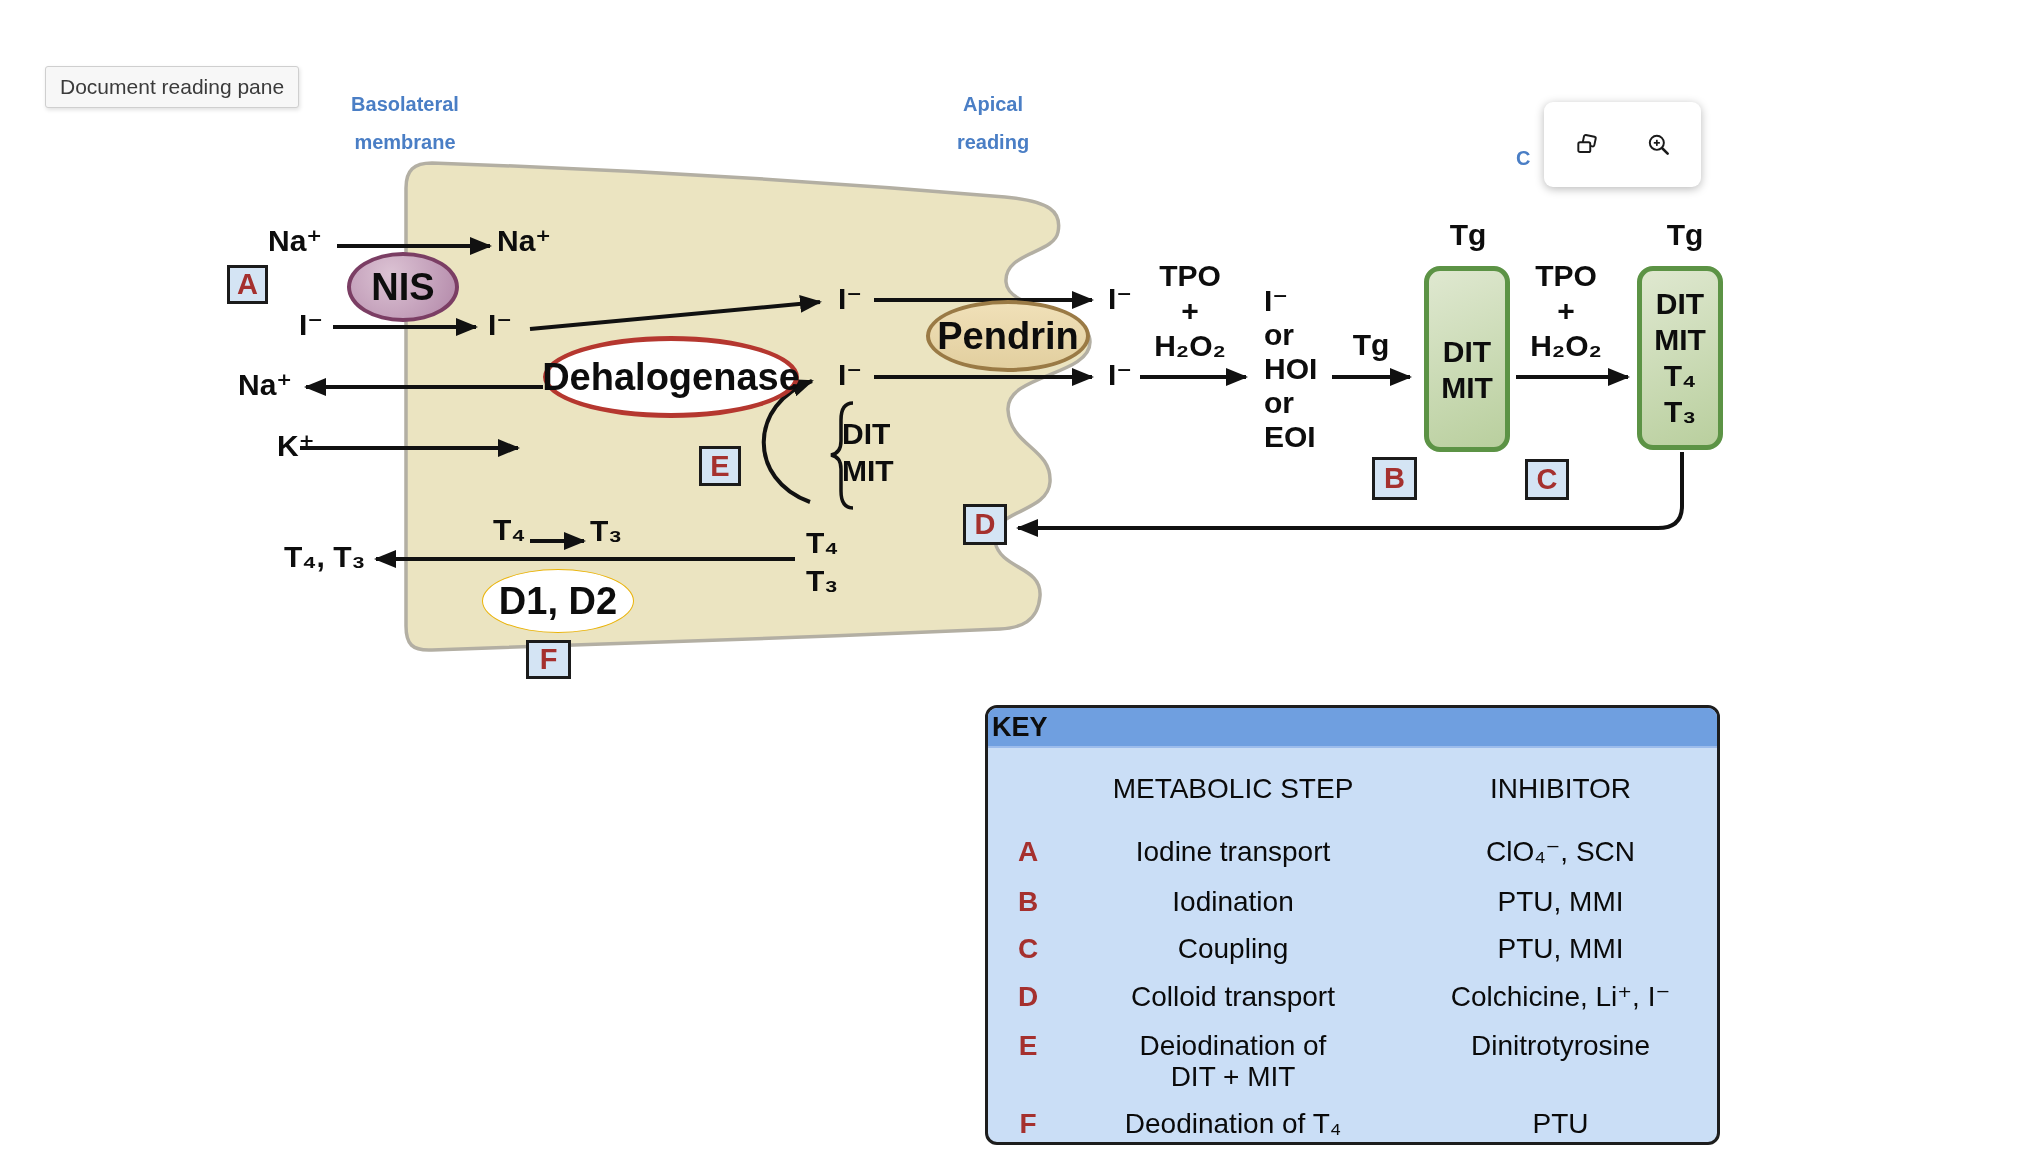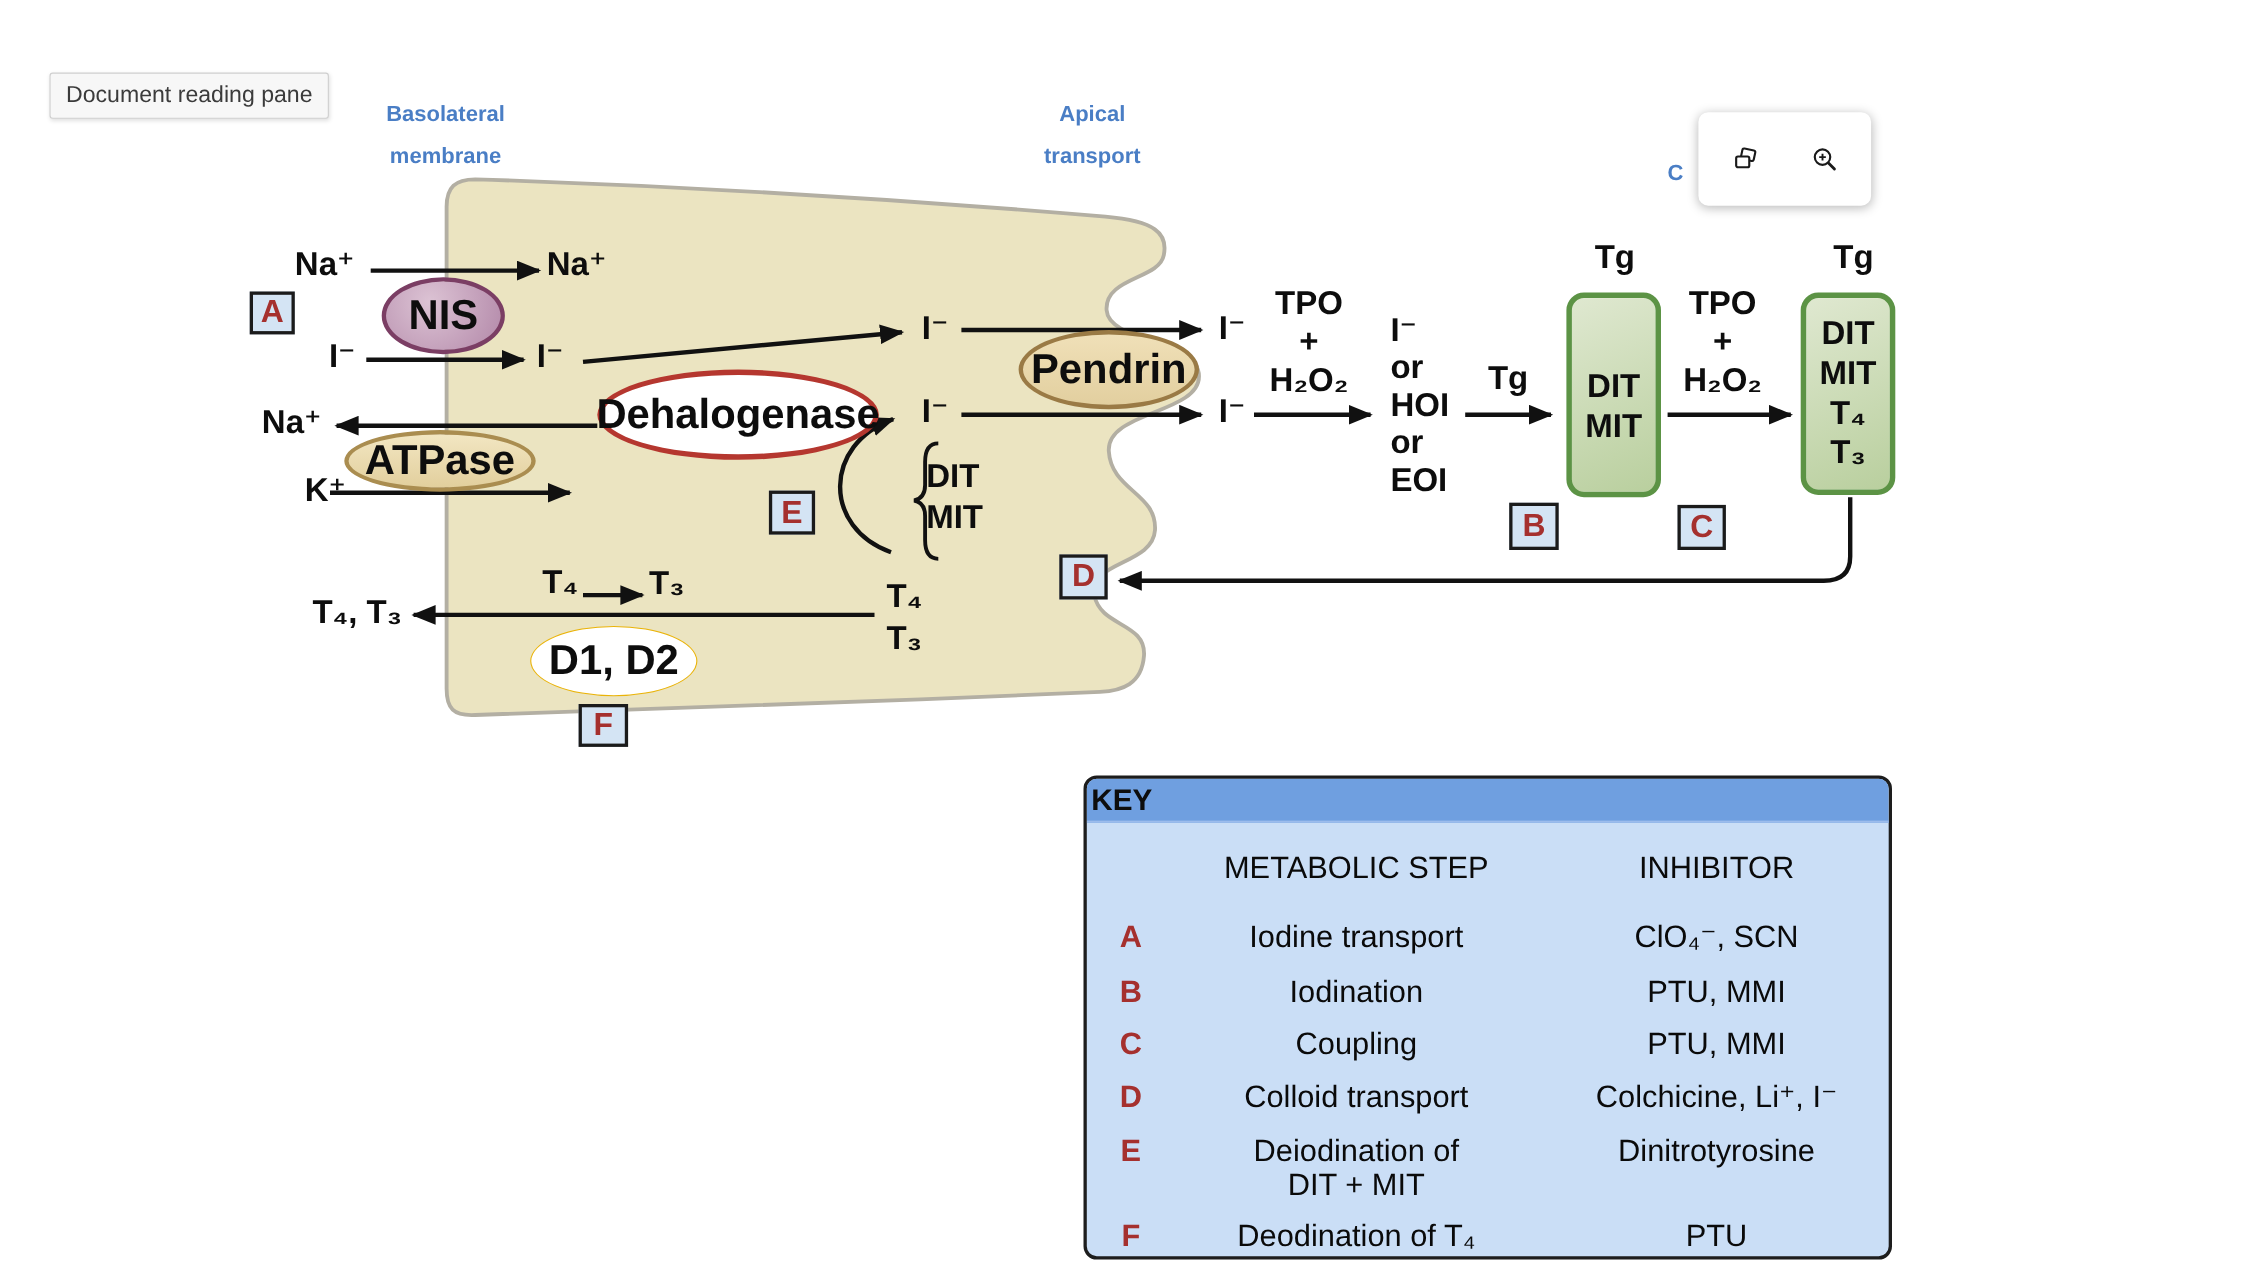--- a/index.html
+++ b/index.html
@@ -68,21 +68,21 @@
       <line x1="795" y1="559" x2="376" y2="559" marker-end="url(#ah)"></line>
       <path d="M 810,502 C 748,480 748,404 812,381" marker-end="url(#ah)"></path>
       <path d="M 1682,452 L 1682,506 Q 1682,528 1658,528 L 1018,528" marker-end="url(#ah)"></path>
       <path stroke-width="3.5" d="M 853,403 Q 841,403 841,420 L 841,441 Q 841,453 831,455 Q 841,457 841,469 L 841,491 Q 841,508 853,508"></path>
     </g>
   </svg>
 
   <div class="lbl blue ctr" style="left:285px;top:85px;width:240px;">Basolateral
 membrane</div>
   <div class="lbl blue ctr" style="left:873px;top:85px;width:240px;">Apical
-transport</div>
+reading</div>
   <div class="lbl blue" style="left:1516px;top:139px;z-index:10;">C</div>
 
   <div class="tooltip">
     <span>Document reading pane</span>
   </div>
 
   <div class="popup">
     <svg class="icon" viewBox="0 0 24 24">
       <g stroke="#1a1a1a" stroke-width="1.8" fill="#ffffff" stroke-linejoin="round">
         <rect x="8.5" y="3.5" width="11" height="9" rx="1.5" transform="rotate(12 14 8)"></rect>
@@ -91,21 +91,20 @@
     </svg>
     <svg class="icon" viewBox="0 0 24 24">
       <circle cx="10" cy="10" r="6.5" stroke="#1a1a1a" stroke-width="1.8" fill="none"></circle>
       <line x1="15.2" y1="15.2" x2="20" y2="20" stroke="#1a1a1a" stroke-width="2.4" stroke-linecap="round"></line>
       <line x1="10" y1="7.2" x2="10" y2="12.8" stroke="#1a1a1a" stroke-width="1.6"></line>
       <line x1="7.2" y1="10" x2="12.8" y2="10" stroke="#1a1a1a" stroke-width="1.6"></line>
     </svg>
   </div>
 
   <div class="ell" style="left:347px;top:252px;width:112px;height:70px;border:4px solid #7b3e64;background:radial-gradient(circle at 38% 30%,#dcc3d4,#b287a8);">NIS</div>
-  <div class="ell" style="left:313px;top:391px;width:174px;height:56px;border:4px solid #aa8d50;background:linear-gradient(180deg,#f2e6c2,#e2cf9d);">ATPase</div>
   <div class="ell" style="left:926px;top:300px;width:164px;height:72px;border:4px solid #9a7a45;background:linear-gradient(180deg,#f0e0b8,#e2cf9f);z-index:5;">Pendrin</div>
   <div class="ell" style="left:543px;top:336px;width:256px;height:82px;border:5px solid #b5372f;background:#ffffff;">Dehalogenase</div>
   <div class="ell" style="left:482px;top:569px;width:152px;height:64px;border:1px solid #eab308;background:#ffffff;">D1, D2</div>
 
   <div class="lbl" style="left:268px;top:224px;">Na⁺</div>
   <div class="lbl" style="left:497px;top:224px;">Na⁺</div>
   <div class="lbl" style="left:299px;top:308px;">I⁻</div>
   <div class="lbl" style="left:488px;top:308px;">I⁻</div>
   <div class="lbl" style="left:238px;top:368px;">Na⁺</div>
   <div class="lbl" style="left:277px;top:429px;">K⁺</div>

